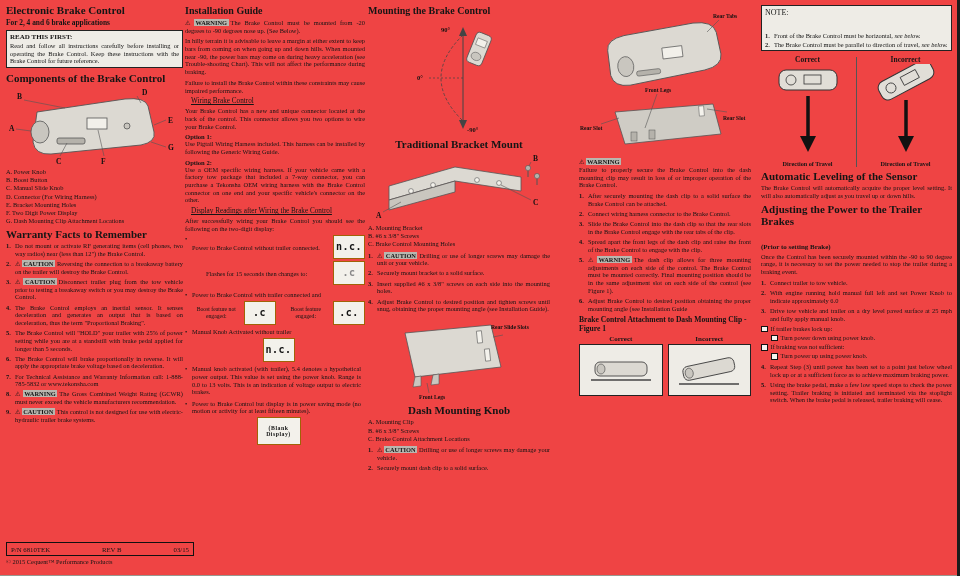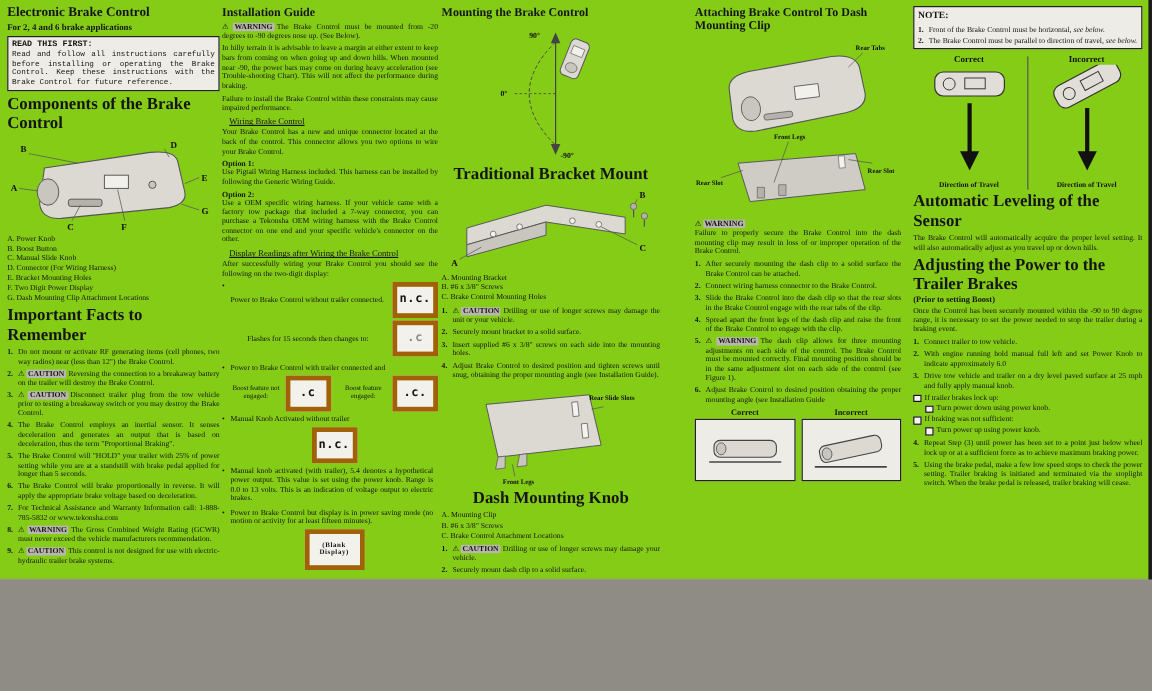--- a/index.html
+++ b/index.html
@@ -1,30 +1,30 @@
 <!DOCTYPE html>
 <html><head>
 <meta charset="utf-8">
 <style>
   html,body{margin:0;padding:0;}
   body{width:960px;height:576px;background:#8f8c86;font-family:"Liberation Serif",serif;}
-  .page{position:relative;width:960px;height:483px;background:#84cc16;overflow:hidden;color:#151515;
+  .page{position:relative;width:960px;height:576px;background:#ef4444;overflow:hidden;color:#151515;
         box-shadow:inset -3px 0 0 #1c1c1c, inset 0 -1px 0 #9a978f;}
   .col{position:absolute;top:5px;}
   #c1{left:6px;width:177px;}
   #c2{left:185px;width:180px;}
   #c3{left:368px;width:182px;}
   #c4{left:579px;width:172px;}
   #c5{left:761px;width:191px;}
 
   .title{font-size:11px;font-weight:bold;line-height:1.08;}
   .subtitle{font-size:7.4px;font-weight:bold;margin:1px 0 3px;}
-  .rfbox{border:1px solid #222;padding:2px 3px;margin-bottom:4px;background:#eeece6;font-family:Liberation Mono, monospace;}
+  .rfbox{border:1px solid #222;padding:2px 3px;margin-bottom:4px;background:#eeece6;}
   .rfh{font-size:7px;font-weight:bold;margin-bottom:1px;}
-  .h2{font-size:14px;font-weight:bold;margin:3px 0 2px;}
+  .h2{font-size:11px;font-weight:bold;margin:3px 0 2px;}
   .h2c{text-align:center;}
   .h1b{font-size:10px;font-weight:bold;margin-bottom:3px;}
   .h3u{font-size:7.2px;font-weight:normal;text-decoration:underline;margin:3px 6px 2px;}
   .optlab{font-size:6.6px;font-weight:bold;margin-top:2px;}
   .p{font-size:6.4px;line-height:1.2;margin-bottom:3px;text-align:justify;}
   .li{display:flex;font-size:6.4px;line-height:1.2;margin-bottom:2.5px;}
   .li .num{flex:none;width:9px;font-weight:bold;}
   .li .body{flex:1;text-align:justify;}
   .cl{font-size:6.4px;line-height:1.28;padding-left:11px;text-indent:-11px;}
   .tri{font-size:6.2px;margin-right:1px;}
@@ -32,34 +32,34 @@
   .warnline{font-size:6.6px;margin-bottom:1px;}
   .dia{display:block;margin:1px auto 2px;}
   .svgletter{font-size:7.5px;font-weight:bold;fill:#111;font-family:"Liberation Serif",serif;}
   .svglab{font-size:6.5px;font-weight:bold;fill:#111;font-family:"Liberation Serif",serif;}
   .svgsmall{font-size:5.6px;font-weight:bold;fill:#111;font-family:"Liberation Serif",serif;}
   .bul{display:flex;font-size:6.4px;line-height:1.2;margin-bottom:3.5px;}
   .bul .bdot{flex:none;width:7px;}
   .bbody{flex:1;}
   .brow{display:flex;align-items:center;justify-content:space-between;margin-bottom:2px;}
   .btxt{flex:1;padding-right:4px;text-align:justify;}
-  .disp{flex:none;width:30px;height:22px;border:4px solid #a16207;background:#f3f1eb;display:flex;align-items:center;justify-content:center;
+  .disp{flex:none;width:30px;height:22px;border:1px solid #a16207;background:#f3f1eb;display:flex;align-items:center;justify-content:center;
         font-family:"DejaVu Sans Mono",monospace;font-weight:bold;font-size:10px;letter-spacing:0.5px;}
   .disp.dim{color:#8a8a8a;}
   .boostrow{display:flex;gap:6px;margin-top:2px;}
   .boostcell{flex:1;display:flex;align-items:center;gap:3px;}
   .blab{font-size:5.7px;text-align:center;flex:1;line-height:1.15;}
   .dispcenter{display:flex;justify-content:center;margin-top:2px;}
   .blankdisp{width:42px;height:26px;font-family:"Liberation Serif",serif;font-weight:bold;font-size:5.8px;text-align:center;line-height:1.1;}
   .figrow{display:flex;gap:5px;margin-top:2px;}
   .figcell{flex:1;text-align:center;}
   .figlab{font-size:7px;font-weight:bold;margin-bottom:1px;}
   .figbox{border:1px solid #222;height:50px;background:#eeece6;display:flex;align-items:center;justify-content:center;}
   .notebox{border:1px solid #222;padding:2px 3px;margin-bottom:4px;background:#eeece6;}
-  .noteh{font-size:8px;font-weight:bold;margin-bottom:5px;}
+  .noteh{font-size:8px;font-weight:normal;margin-bottom:15px;}
   .em{font-style:italic;}
   .dirfig{display:flex;margin-bottom:3px;}
   .dirhalf{flex:1;text-align:center;}
   .dirdivider{width:1px;background:#555;margin:2px 2px 0;}
   .dirlab{font-size:7.5px;font-weight:bold;}
   .dircap{font-size:6.2px;font-weight:bold;}
   .chk{display:flex;font-size:6.4px;line-height:1.2;margin-bottom:1.5px;}
   .chk .sq{flex:none;width:4.5px;height:4.5px;border:1px solid #111;margin:1px 3px 0 0;background:#f6f4ef;}
   .chk.act{padding-left:10px;}
   .hsub{font-size:7px;font-weight:bold;}
@@ -107,21 +107,21 @@
     <div>
       <div class="cl">A. Power Knob</div>
       <div class="cl">B. Boost Button</div>
       <div class="cl">C. Manual Slide Knob</div>
       <div class="cl">D. Connector (For Wiring Harness)</div>
       <div class="cl">E. Bracket Mounting Holes</div>
       <div class="cl">F. Two Digit Power Display</div>
       <div class="cl">G. Dash Mounting Clip Attachment Locations</div>
     </div>
 
-    <div class="h2">Important Facts to Remember</div>
+    <div class="h2">Warranty Facts to Remember</div>
 
     <div class="li">
       <span class="num">1.</span>
       <span class="body"><span>Do not mount or activate RF generating items (cell phones, two way radios) near (less than 12") the Brake Control.</span></span>
     </div>
     <div class="li">
       <span class="num">2.</span>
       <span class="body"><span class="tri">⚠</span><span class="warnchip">CAUTION</span><span>Reversing the connection to a breakaway battery on the trailer will destroy the Brake Control.</span></span>
     </div>
     <div class="li">
@@ -324,21 +324,20 @@
       <span class="num">1.</span>
       <span class="body"><span class="tri">⚠</span><span class="warnchip">CAUTION</span><span>Drilling or use of longer screws may damage your vehicle.</span></span>
     </div>
     <div class="li">
       <span class="num">2.</span>
       <span class="body"><span>Securely mount dash clip to a solid surface.</span></span>
     </div>
   </div>
 
   <div class="col" id="c4">
-    <div class="h1b">Attaching Brake Control To Dash Mounting Clip</div>
 
     <svg class="dia" width="172" height="150" viewBox="0 0 172 150">
       <g transform="rotate(-7 84 52)">
         <path d="M30 38 Q30 27 48 25 L118 21 Q138 21 140 33 L142 55 Q142 67 124 69 L48 75 Q32 75 30 63 Z" fill="#dcd9d2" stroke="#555" stroke-width="0.9"></path>
         <ellipse cx="46" cy="56" rx="8" ry="10" fill="#c9c6bf" stroke="#555" stroke-width="0.7"></ellipse>
         <rect x="84" y="42" width="20" height="11" fill="#f2f0ea" stroke="#555" stroke-width="0.7"></rect>
         <rect x="56" y="62" width="24" height="5" rx="2" fill="#b5b2ab" stroke="#555" stroke-width="0.6"></rect>
       </g>
       <path d="M36 106 L134 98 L142 128 L46 138 Z" fill="#cfccc5" stroke="#555" stroke-width="0.8"></path>
       <rect x="120" y="100" width="5" height="10" transform="rotate(-5 122 105)" fill="#f4f2ec" stroke="#555" stroke-width="0.5"></rect>
@@ -377,20 +376,21 @@
     </div>
     <div class="li">
       <span class="num">5.</span>
       <span class="body"><span class="tri">⚠</span><span class="warnchip">WARNING</span><span>The dash clip allows for three mounting adjustments on each side of the control. The Brake Control must be mounted correctly. Final mounting position should be in the same adjustment slot on each side of the control (see Figure 1).</span></span>
     </div>
     <div class="li">
       <span class="num">6.</span>
       <span class="body"><span>Adjust Brake Control to desired position obtaining the proper mounting angle (see Installation Guide</span></span>
     </div>
 
+    <div class="h2" style="font-size:7.6px;">Brake Control Attachment to Dash Mounting Clip - Figure 1</div>
 
     <div class="figrow">
       <div class="figcell">
         <div class="figlab">Correct</div>
         <div class="figbox">
           <svg width="76" height="44" viewBox="0 0 76 44">
             <rect x="12" y="14" width="52" height="14" rx="5" fill="#dcd9d2" stroke="#444" stroke-width="0.9"></rect>
             <ellipse cx="18" cy="21" rx="4" ry="5" fill="#c9c6bf" stroke="#444" stroke-width="0.6"></ellipse>
             <line x1="8" y1="32" x2="68" y2="32" stroke="#444" stroke-width="1.4"></line>
           </svg>
@@ -448,22 +448,22 @@
           <line x1="44" y1="36" x2="44" y2="74" stroke="#111" stroke-width="3.5"></line>
           <polygon points="44,88 36,72 52,72" fill="#111"></polygon>
         </svg>
         <div class="dircap">Direction of Travel</div>
       </div>
     </div>
 
     <div class="h2">Automatic Leveling of the Sensor</div>
     <div class="p">The Brake Control will automatically acquire the proper level setting. It will also automatically adjust as you travel up or down hills.</div>
 
-    <div class="h2" style="margin-bottom:0;">Adjusting the Power to the Trailer Brakes</div>
-    <div class="hsub" style="margin-bottom:2px;">(Prior to setting Boost)</div>
+    <div class="h2" style="margin-bottom:16px;">Adjusting the Power to the Trailer Brakes</div>
+    <div class="hsub" style="margin-bottom:2px;">(Prior to setting Brake)</div>
     <div class="p">Once the Control has been securely mounted within the -90 to 90 degree range, it is necessary to set the power needed to stop the trailer during a braking event.</div>
 
     <div class="li">
       <span class="num">1.</span>
       <span class="body"><span>Connect trailer to tow vehicle.</span></span>
     </div>
     <div class="li">
       <span class="num">2.</span>
       <span class="body"><span>With engine running hold manual full left and set Power Knob to indicate approximately 6.0</span></span>
     </div>

